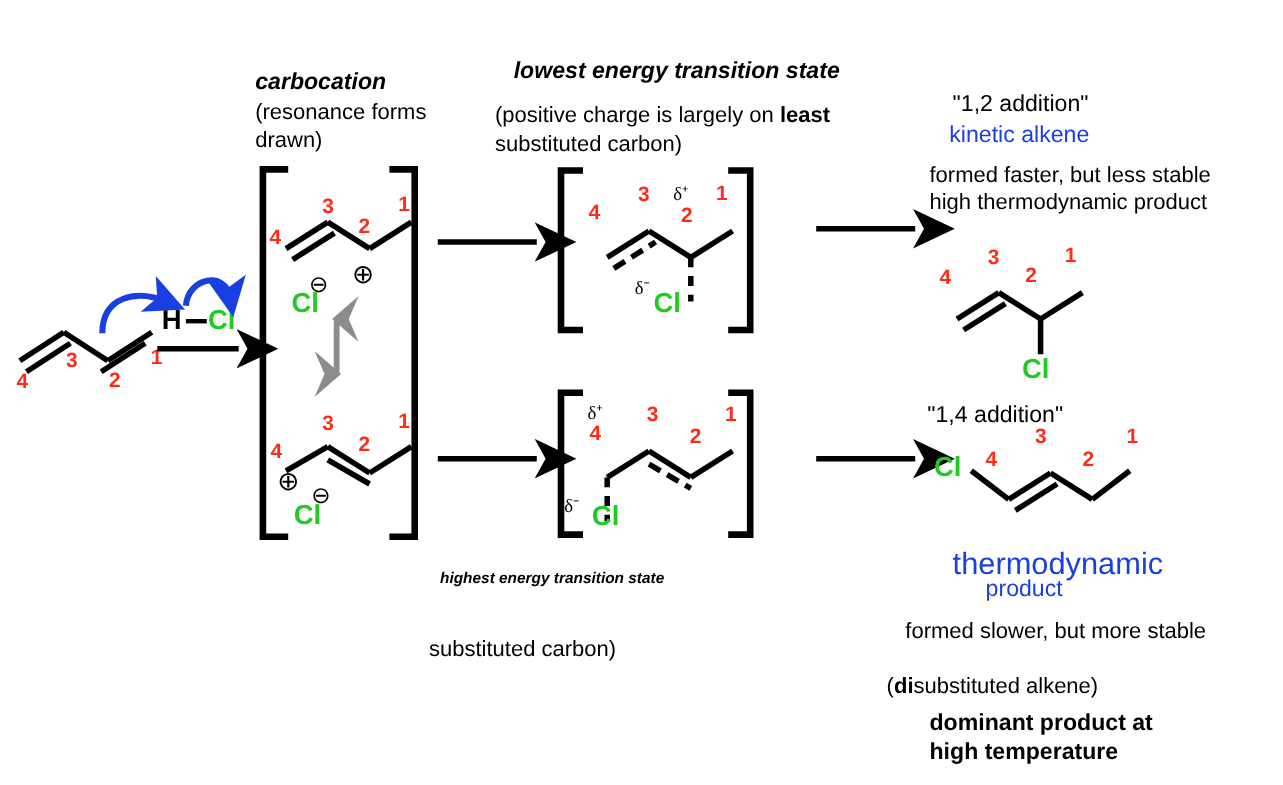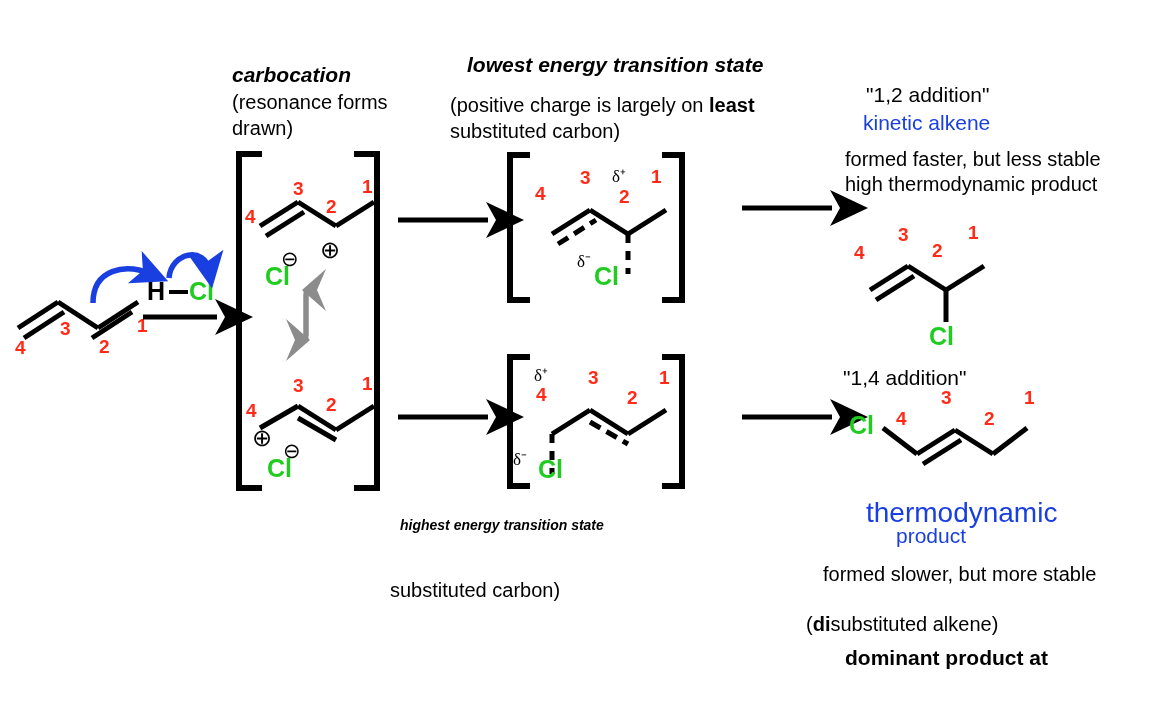--- a/index.html
+++ b/index.html
@@ -79,20 +79,21 @@
 
   <div class="txt" style="left:843px; top:365px; font-size:21px;">"1,4 addition"</div>
 
   <div class="txt italic blue" style="left:866px; top:496px; font-size:28px;">thermodynamic</div>
   <div class="txt italic blue" style="left:896px; top:523px; font-size:21px;">product</div>
 
   <div class="txt italic" style="left:823px; top:562px; font-size:20px;">formed slower, but more stable</div>
   <div class="txt bold" style="left:845px; top:645px; font-size:21px;">dominant product at</div>
 
   <div class="txt italic" style="left:806px; top:612px; font-size:20px;"><span>(</span><span class="bold">di</span><span>substituted alkene)</span></div>
+  <div class="txt bold" style="left:845px; top:671px; font-size:21px;">high temperature</div>
 
   <svg class="abs" style="left:0px; top:280px; width:160px; height:70px;">
     <g stroke="#000000" stroke-width="5" fill="none" stroke-linecap="butt">
       <line x1="18" y1="48" x2="58" y2="22"></line>
       <line x1="24" y1="58" x2="64" y2="32"></line>
       <line x1="58" y1="22" x2="98" y2="48"></line>
       <line x1="98" y1="48" x2="138" y2="22"></line>
       <line x1="92" y1="58" x2="132" y2="32"></line>
     </g>
   </svg>

